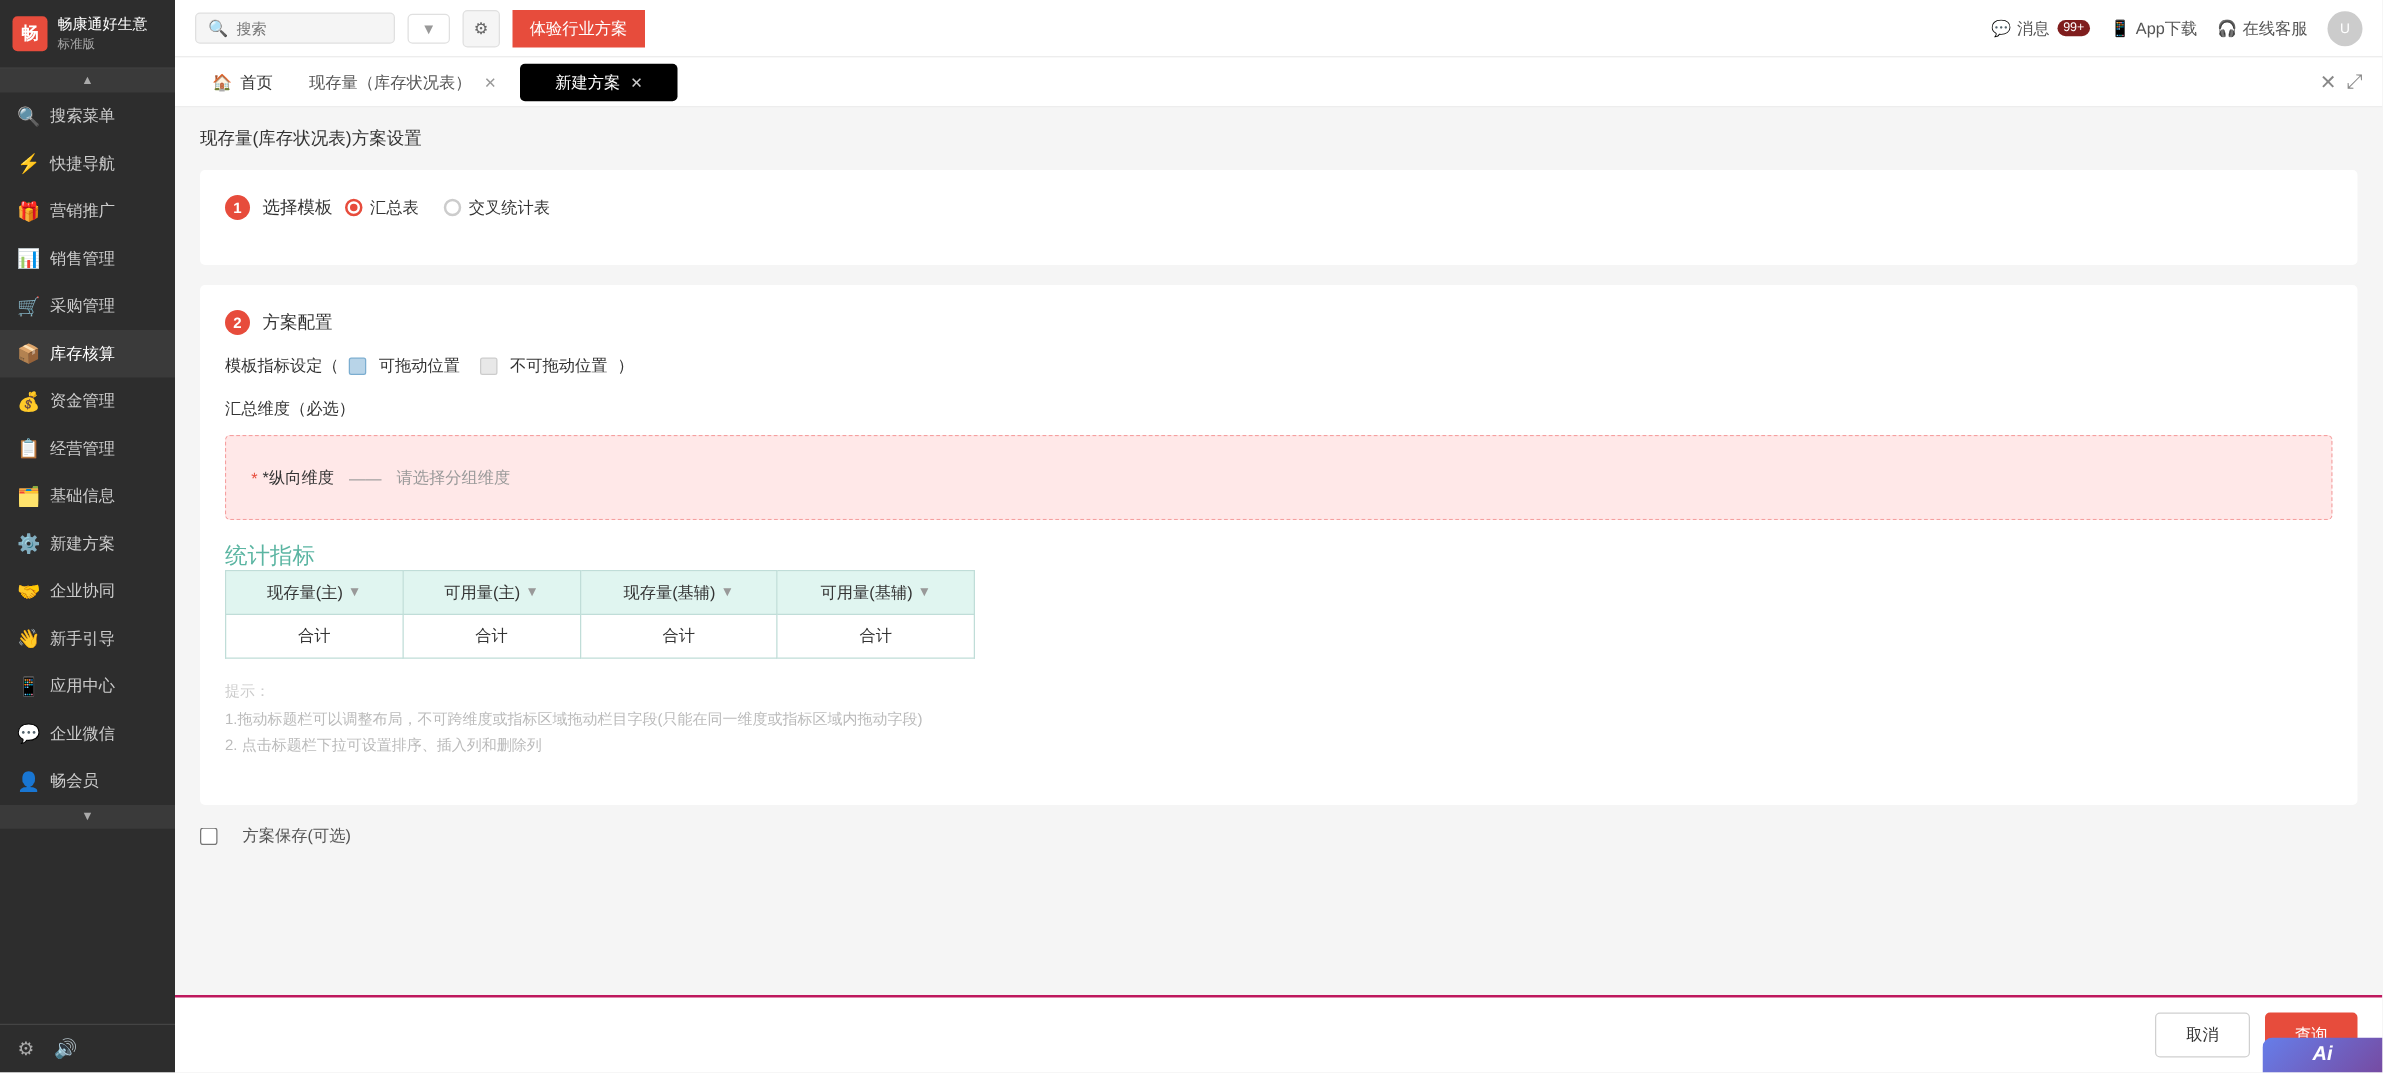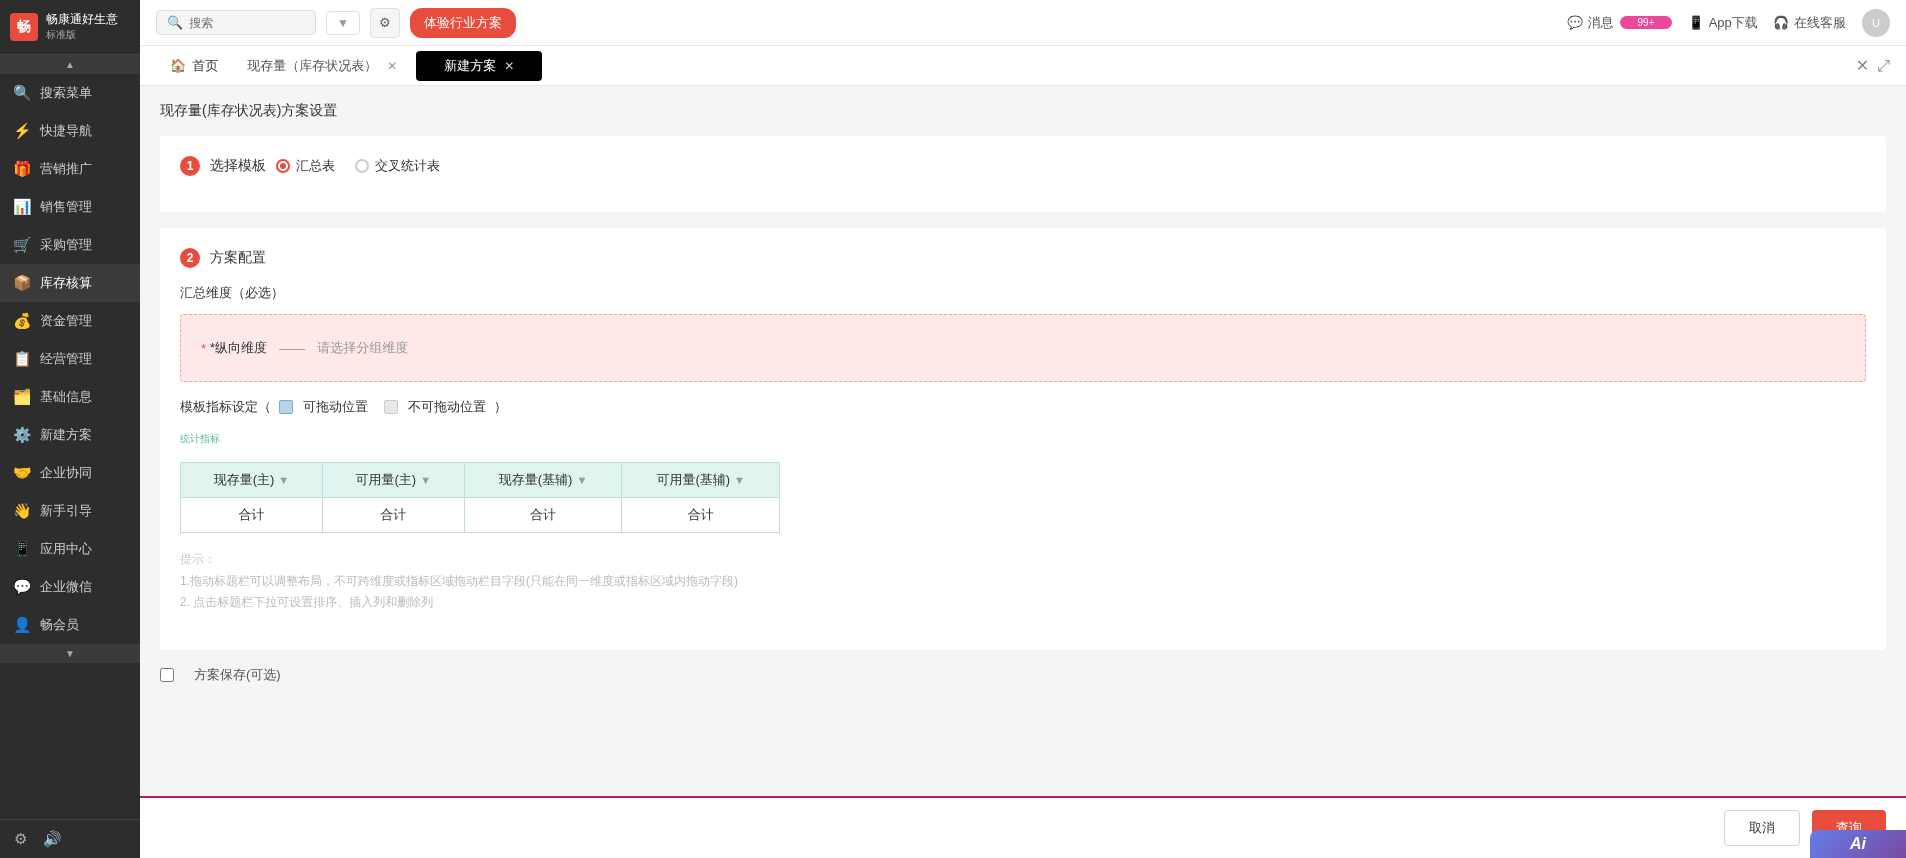--- a/index.html
+++ b/index.html
@@ -96,24 +96,24 @@
       border-radius: 4px;
       padding: 4px 10px;
       cursor: pointer;
       font-size: 12px;
       color: #666;
       display: flex;
       align-items: center;
       gap: 4px;
     }
     .gear-btn { background: #f5f5f5; border: 1px solid #e0e0e0; border-radius: 4px; width: 30px; height: 30px; display: flex; align-items: center; justify-content: center; cursor: pointer; color: #666; }
-    .trial-btn { background: #e74c3c; color: white; border: none; border-radius: 12px; padding: 6px 14px; cursor: pointer; font-size: 13px; }
+    .trial-btn { background: #e74c3c; color: white; border: none; border-radius: 0; padding: 6px 14px; cursor: pointer; font-size: 13px; }
     .topbar-right { display: flex; align-items: center; gap: 16px; }
     .topbar-right-item { display: flex; align-items: center; gap: 4px; color: #555; font-size: 13px; cursor: pointer; }
-    .badge { background: #ec4899; color: white; border-radius: 10px; padding: 1px 18px; font-size: 10px; margin-left: 2px; }
+    .badge { background: #7f1d1d; color: white; border-radius: 10px; padding: 1px 5px; font-size: 10px; margin-left: 2px; }
     .user-avatar { width: 28px; height: 28px; background: #ccc; border-radius: 50%; display: flex; align-items: center; justify-content: center; font-size: 11px; color: #fff; }
 
     
     .tabs-bar {
       background: #fff;
       border-bottom: 1px solid #e8e8e8;
       display: flex;
       align-items: center;
       padding: 0 16px;
       height: 40px;
@@ -214,21 +214,21 @@
       display: inline-block;
       width: 14px; height: 14px;
       border-radius: 2px;
       margin-right: 2px;
     }
     .badge-draggable { background: #b8d4e8; border: 1px solid #7badd0; }
     .badge-fixed { background: #e8e8e8; border: 1px solid #ccc; }
 
     
     .stats-section { }
-    .stats-title { color: #5bb5a2; font-size: 10px; margin-bottom: 16px; font-weight: 500; }
+    .stats-title { color: #5bb5a2; font-size: 18px; margin-bottom: 0; font-weight: 500; }
     .stats-table { border: 1px solid #d0e8e4; border-collapse: collapse; width: auto; min-width: 600px; }
     .stats-table th {
       background: #e0f5f0;
       border: 1px solid #c0ddd8;
       padding: 8px 20px;
       font-size: 13px;
       font-weight: normal;
       color: #333;
       text-align: center;
     }
@@ -470,37 +470,37 @@
       </div>
     </div>
 
     <div class="section-card">
       <div class="step-header">
         <div class="step-badge">2</div>
         <span class="step-title">方案配置</span>
       </div>
 
       <div class="indicator-section">
-        <div class="section-label">汇总维度（必选）</div>
-        <div class="dimension-box">
-          <span class="dimension-required">*</span>
-          <span class="dimension-label">*纵向维度</span>
-          <span class="dimension-dash">——</span>
-          <span class="dimension-placeholder">请选择分组维度</span>
-        </div>
-      </div>
-
-      <div class="indicator-section">
         <div class="indicator-label">
           <span>模板指标设定（</span>
           <span class="indicator-badge badge-draggable"></span>
           <span>可拖动位置</span>
           <span class="indicator-badge badge-fixed" style="margin-left:8px;"></span>
           <span>不可拖动位置</span>
           <span>）</span>
+        </div>
+      </div>
+
+      <div class="indicator-section">
+        <div class="section-label">汇总维度（必选）</div>
+        <div class="dimension-box">
+          <span class="dimension-required">*</span>
+          <span class="dimension-label">*纵向维度</span>
+          <span class="dimension-dash">——</span>
+          <span class="dimension-placeholder">请选择分组维度</span>
         </div>
       </div>
 
       <div class="stats-section">
         <div class="stats-title">统计指标</div>
         <table class="stats-table">
           <thead>
             <tr>
               <th>
                 <div class="col-dropdown">

